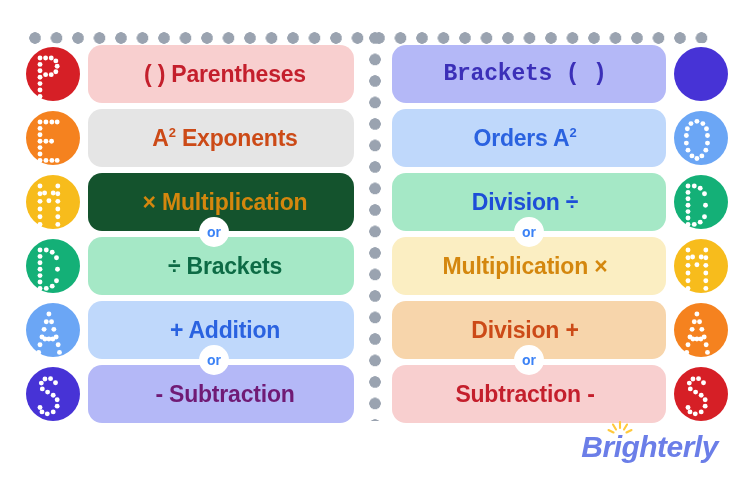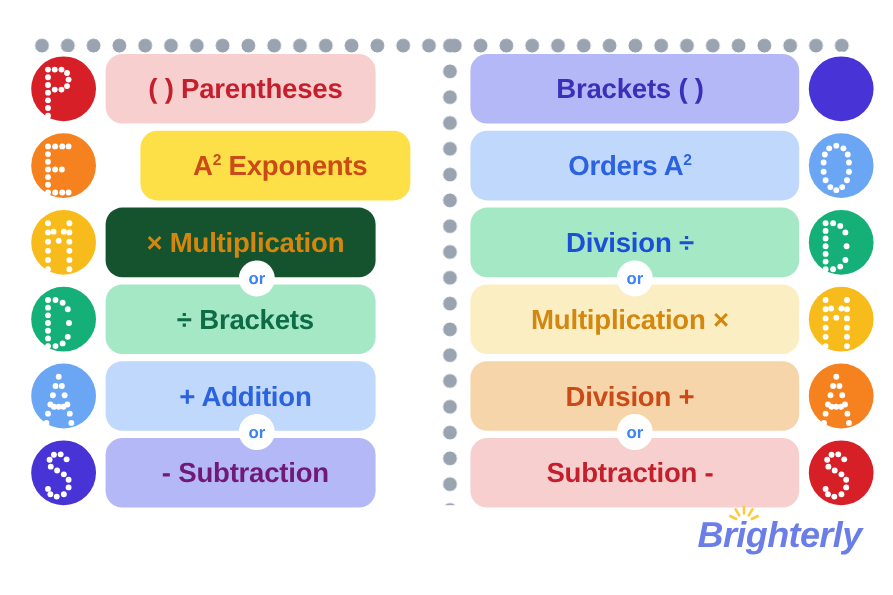--- a/index.html
+++ b/index.html
@@ -29,21 +29,21 @@
   .col-right{left:392px;}
 
   .row{position:relative;height:58px;margin-bottom:6px;}
 
   
   .pill{
     position:absolute;top:0;height:58px;border-radius:14px;
     display:flex;align-items:center;
     box-sizing:border-box;
   }
-  .col-left .pill{left:66px;right:0;width:225px;justify-content:center;padding-left:18px;padding-right:10px;}
+  .col-left .pill{left:66px;right:0;width:266px;justify-content:center;padding-left:18px;padding-right:10px;}
   .col-right .pill{left:0;width:274px;justify-content:center;padding-right:18px;padding-left:10px;}
 
   .pill-label{
     font-size:23px;font-weight:700;letter-spacing:-0.2px;white-space:nowrap;
   }
   .pill-label sup{font-size:13px;font-weight:700;vertical-align:super;line-height:0;}
 
   
   .badge-wrap{
     position:absolute;top:-2px;width:62px;height:62px;
@@ -109,21 +109,21 @@
             <circle cx="29.84" cy="13.88" r="2.45" fill="#ffffff"></circle>
             <circle cx="31.16" cy="19.32" r="2.45" fill="#ffffff"></circle>
             <circle cx="29.84" cy="24.76" r="2.45" fill="#ffffff"></circle>
             <circle cx="25.22" cy="27.64" r="2.45" fill="#ffffff"></circle>
             <circle cx="19.61" cy="27.64" r="2.45" fill="#ffffff"></circle>
           </svg>
         </div>
       </div>
     </div>
     <div class="row">
-      <div class="pill" style="background: #fde047; margin-left: 29px;">
+      <div class="pill" style="background: #e5e5e5;">
         <span class="pill-label" style="color: rgb(204, 74, 23);">A<sup>2</sup> Exponents</span>
       </div>
       <div class="badge-wrap">
         <div class="badge" style="background: rgb(245, 130, 31);">
           <svg width="54" height="54" viewBox="0 0 54 54">
             <circle cx="14.00" cy="11.00" r="2.45" fill="#ffffff"></circle>
             <circle cx="14.00" cy="17.40" r="2.45" fill="#ffffff"></circle>
             <circle cx="14.00" cy="23.80" r="2.45" fill="#ffffff"></circle>
             <circle cx="14.00" cy="30.20" r="2.45" fill="#ffffff"></circle>
             <circle cx="14.00" cy="36.60" r="2.45" fill="#ffffff"></circle>
@@ -239,21 +239,21 @@
             <circle cx="21.26" cy="46.84" r="2.45" fill="#ffffff"></circle>
             <circle cx="15.98" cy="44.92" r="2.45" fill="#ffffff"></circle>
             <circle cx="14.00" cy="40.44" r="2.45" fill="#ffffff"></circle>
           </svg>
         </div>
       </div>
     </div>
   </div>
 <div class="col col-right" id="col-right">
     <div class="row">
-      <div class="pill" style="background: rgb(180, 184, 247);">
+      <div class="pill" style="background: rgb(180, 184, 247); font-family: Liberation Mono, monospace;">
         <span class="pill-label" style="color: rgb(59, 47, 184);">Brackets ( )</span>
       </div>
       <div class="badge-wrap">
         <div class="badge" style="background: rgb(71, 51, 214);">
           <svg width="54" height="54" viewBox="0 0 54 54"></svg>
         </div>
       </div>
     </div>
     <div class="row">
       <div class="pill" style="background: rgb(191, 216, 251);">

